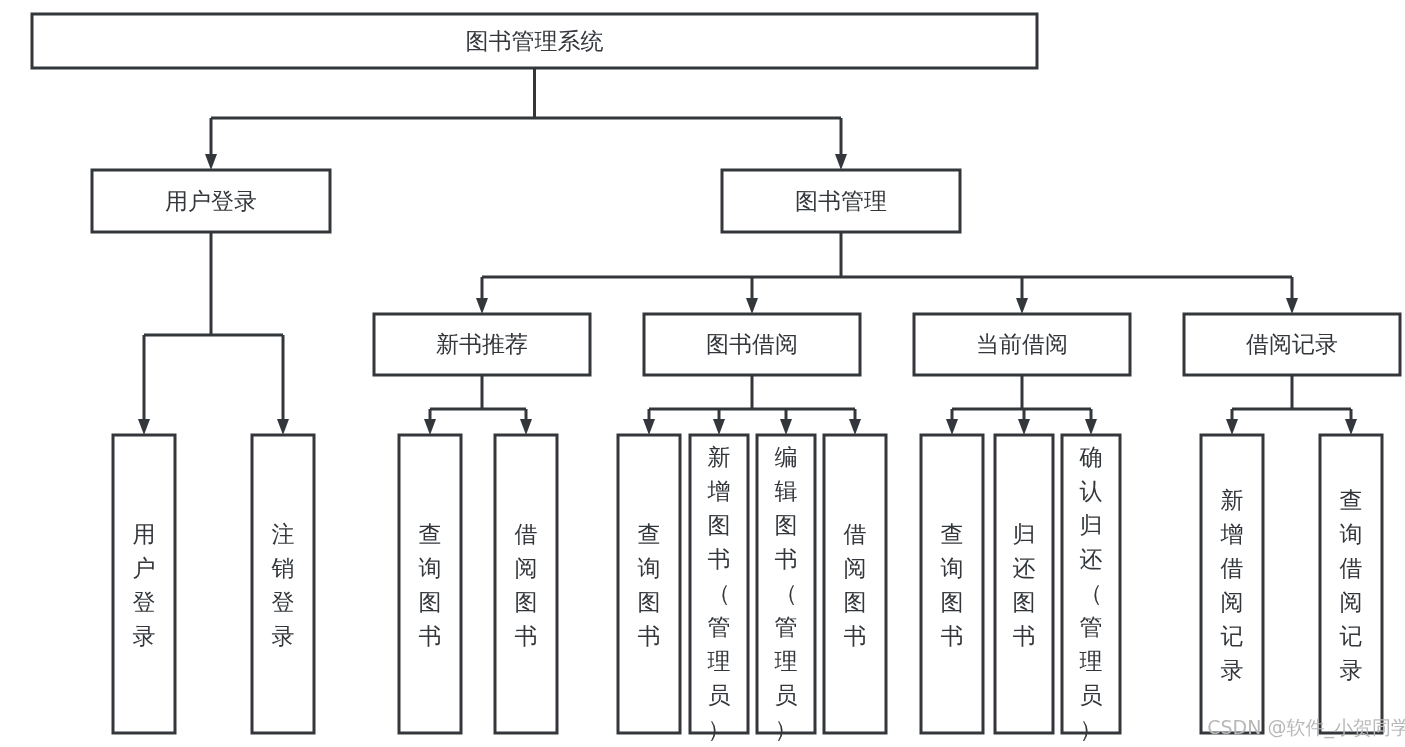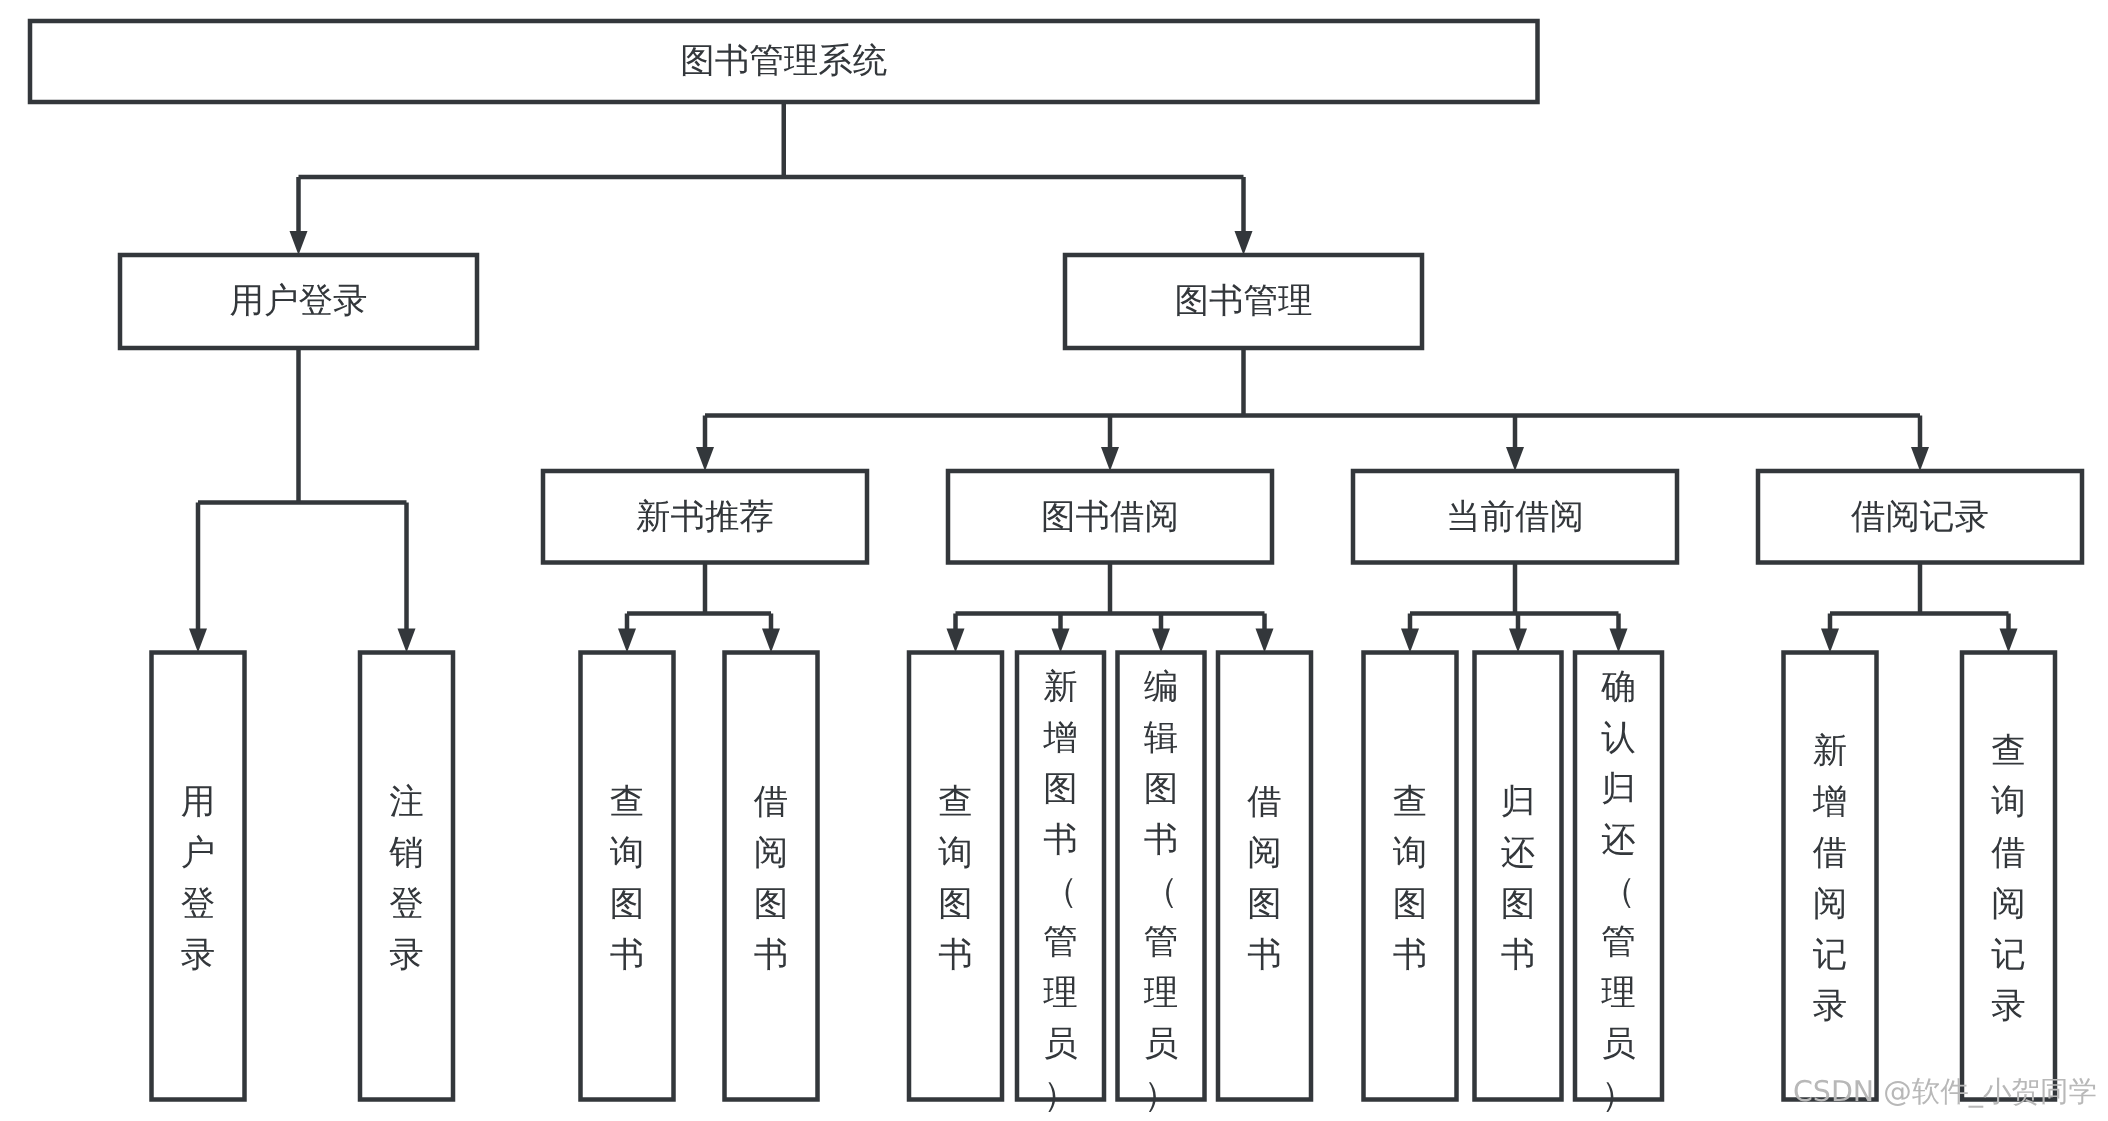--- a/index.html
+++ b/index.html
@@ -9,21 +9,21 @@
   }
   body {
     width: 1405px;
     height: 747px;
     font-family: "DejaVu Sans", "Liberation Sans", sans-serif;
     overflow: hidden;
     position: relative;
   }
   #chart-root {
     position: absolute;
-    left: 0;
+    left: 12px;
     top: 0;
     width: 1129px;
     height: 747px;
   }
   .node-box {
     fill: #ffffff;
     stroke: #33373b;
     stroke-width: 3;
   }
   .node-label {

